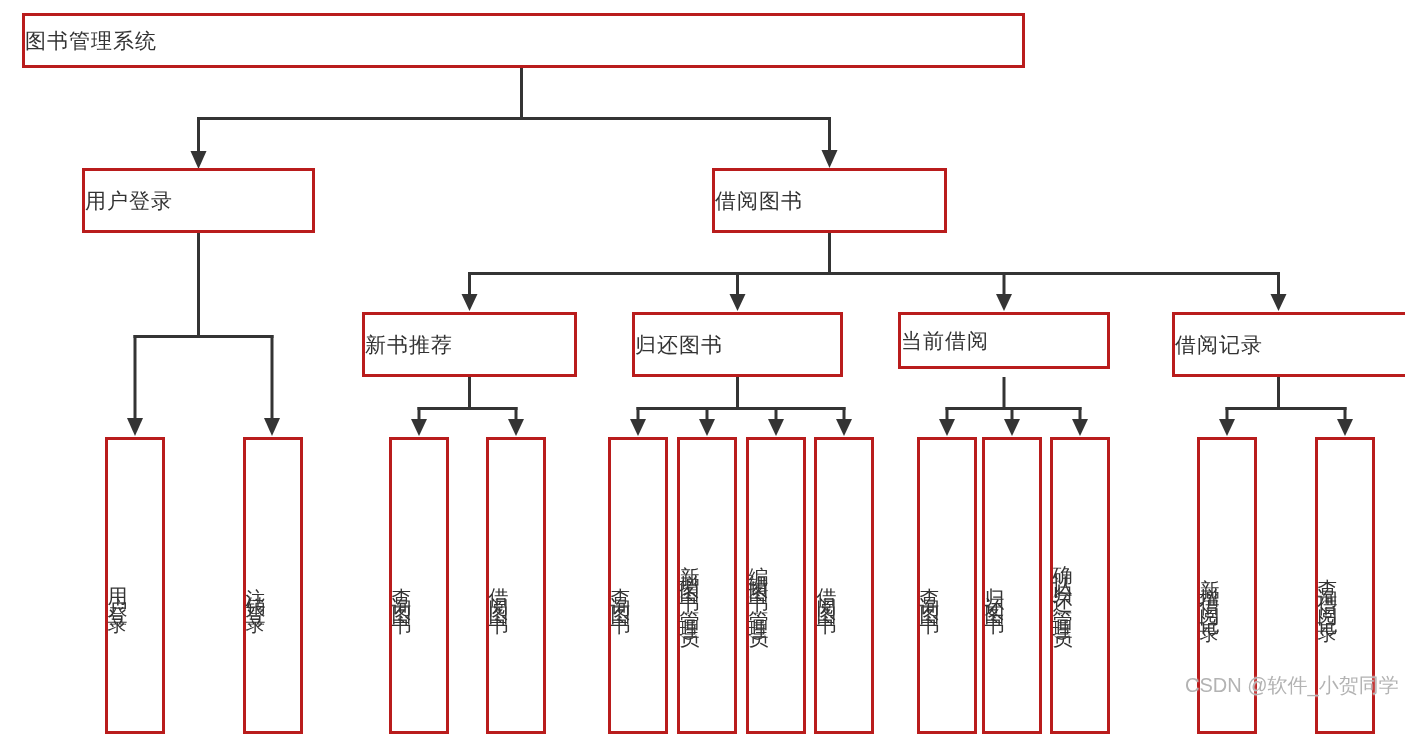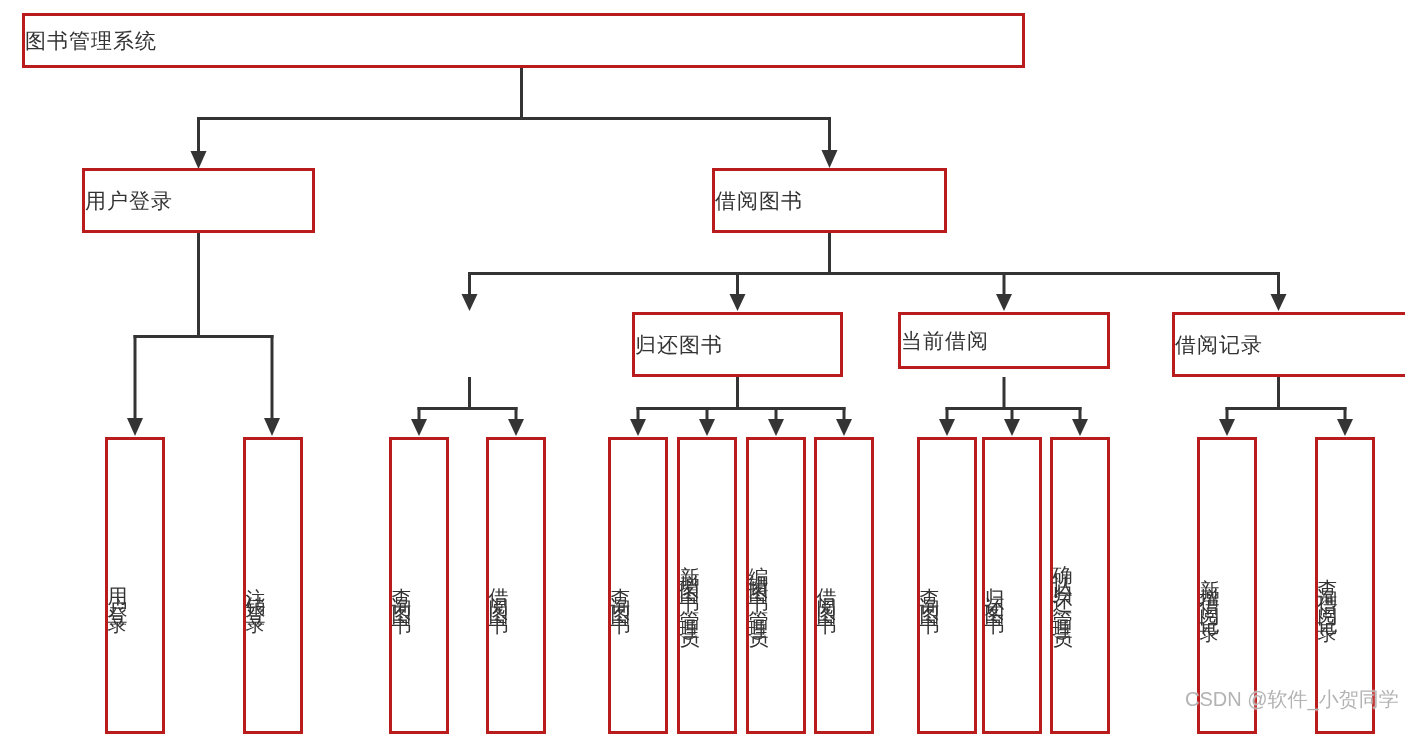--- a/index.html
+++ b/index.html
@@ -25,21 +25,21 @@
   .vlabel{
     writing-mode:vertical-rl;
     text-orientation:mixed;
     font-size:20px;line-height:1;
     letter-spacing:9px;
     margin-bottom:-9px;
     color:#333333;
     white-space:nowrap;
   }
   #watermark{
-    position:absolute;left:1185px;top:686px;
+    position:absolute;left:1185px;top:672px;
     font-size:20px;color:#b3b3b3;z-index:3;
     white-space:nowrap;
     text-shadow:0 0 2px #ffffff;
   }
   line{stroke:#343434;stroke-width:3;}
   polygon{fill:#343434;}
 </style>
 </head>
 <body>
 
@@ -125,20 +125,23 @@
     <span class="hlabel">图书管理系统</span>
   </div>
 
   <div class="box" style="left:82px;top:168px;width:233px;height:65px;">
     <span class="hlabel">用户登录</span>
   </div>
   <div class="box" style="left:712px;top:168px;width:235px;height:65px;">
     <span class="hlabel">借阅图书</span>
   </div>
 
+  <div class="box" style="left:362px;top:312px;width:215px;height:65px;">
+    <span class="hlabel">新书推荐</span>
+  </div>
   <div class="box" style="left:632px;top:312px;width:211px;height:65px;">
     <span class="hlabel">归还图书</span>
   </div>
   <div class="box" style="left:898px;top:312px;width:212px;height:57px;">
     <span class="hlabel">当前借阅</span>
   </div>
   <div class="box" style="left:1172px;top:312px;width:252px;height:65px;">
     <span class="hlabel">借阅记录</span>
   </div>
 

